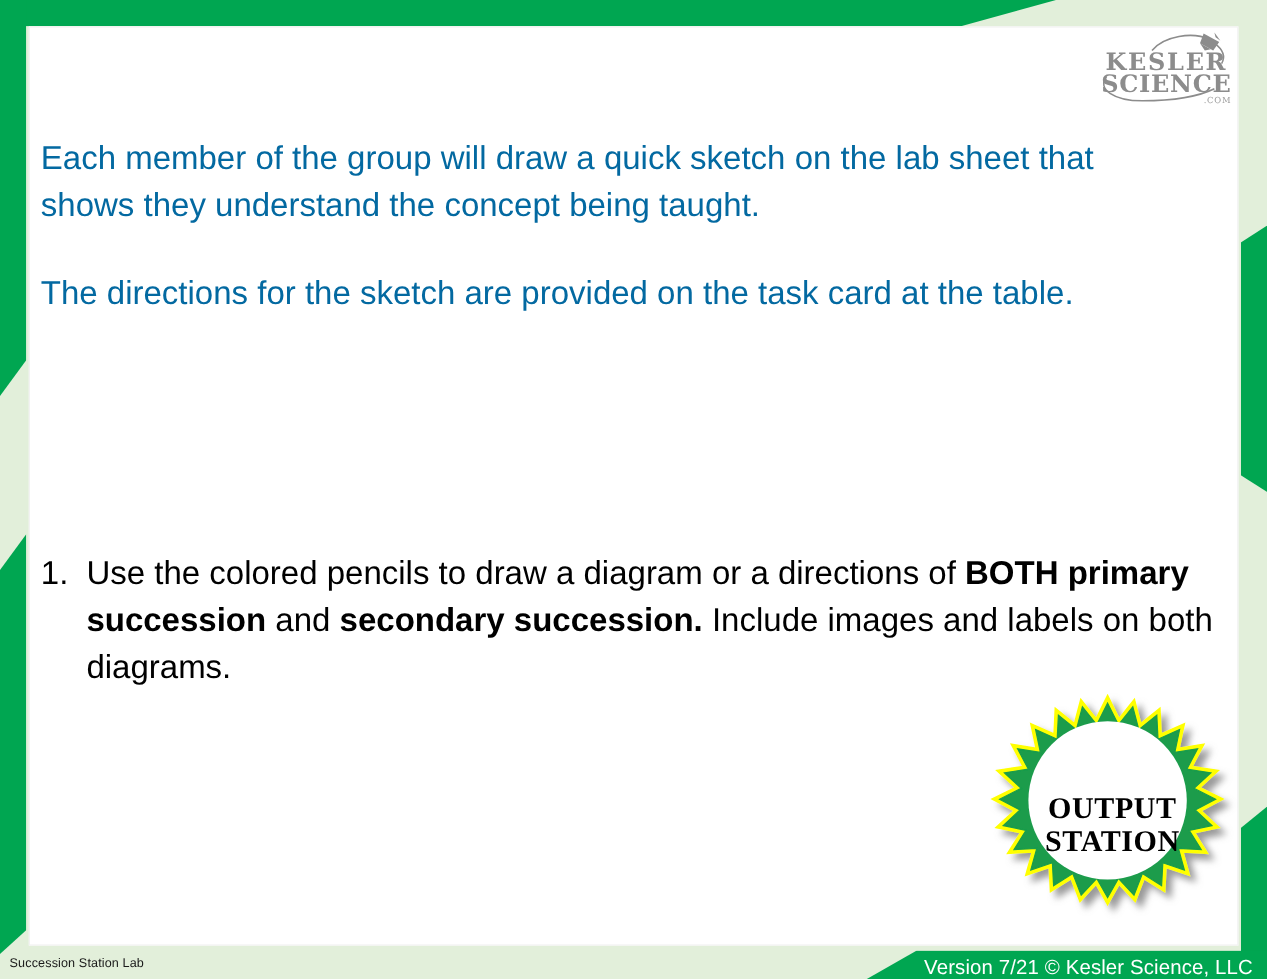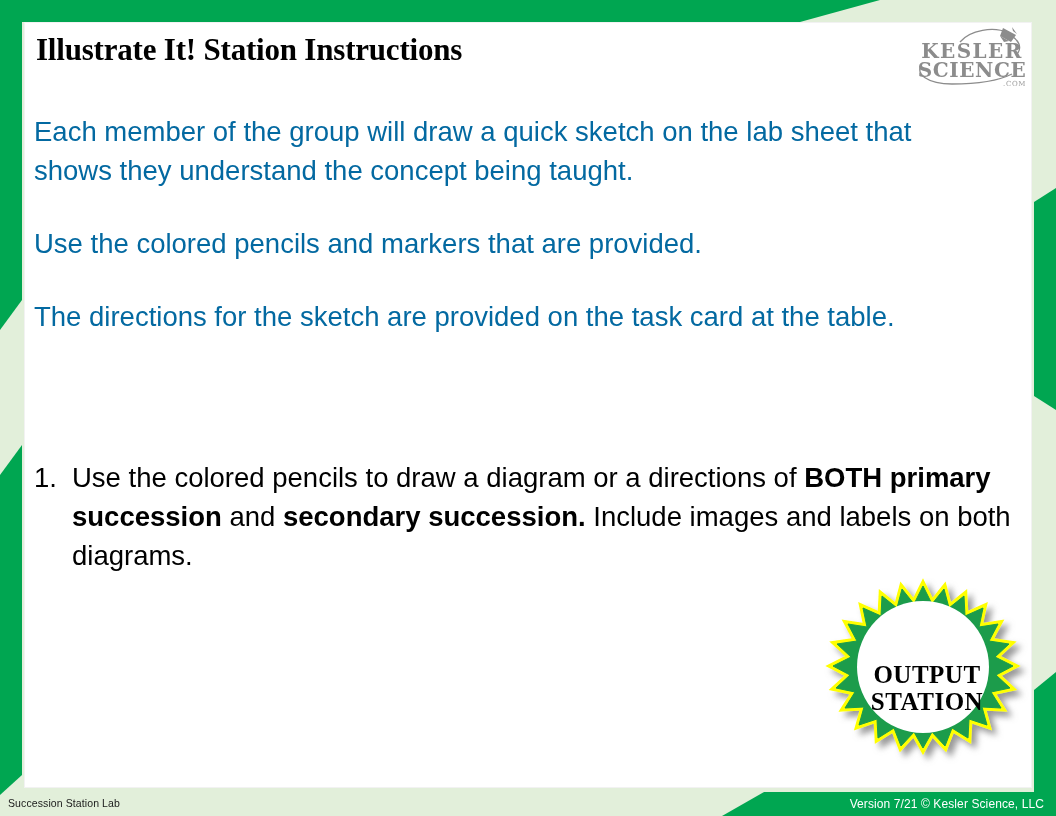--- a/index.html
+++ b/index.html
@@ -171,42 +171,41 @@
     left: 8px;
     top: 797px;
     font-size: 10.5px;
     color: #1a1a1a;
     letter-spacing: 0.1px;
   }
   .footer-right {
     position: absolute;
     right: 12px;
     top: 797px;
-    font-size: 12px;
+    font-size: 17px;
     color: #ffffff;
     letter-spacing: 0.1px;
     white-space: nowrap;
   }
 </style>
 </head>
 <body>
 
 <div id="slide">
 
   <div class="frame-layer frame-pale"></div>
   <div class="frame-layer frame-top-dark"></div>
   <div class="frame-layer frame-left-upper"></div>
   <div class="frame-layer frame-left-lower"></div>
   <div class="frame-layer frame-right-mid"></div>
   <div class="frame-layer frame-right-lower"></div>
   <div class="frame-layer frame-bottom-dark"></div>
 
   <div class="card"></div>
 
-  <div class="title">Illustrate It! Station Instructions</div>
 
   <div class="logo">
     <svg width="128" height="64" viewBox="0 0 128 64" xmlns="http://www.w3.org/2000/svg">
       <g fill="none" stroke="#8c8c8c" stroke-width="1.3">
         <path d="M52 18 C 62 6, 86 2, 100 9"></path>
         <path d="M104 12 C 112 18, 113 24, 110 29"></path>
       </g>
       <g fill="#8c8c8c">
         <path d="M95 4 L108 11 L103 18 L92 12 Z"></path>
         <path d="M92 12 L96 18 L101 17 Z"></path>
@@ -214,21 +213,20 @@
       </g>
       <text x="64" y="34" text-anchor="middle" font-family="'DejaVu Serif', serif" font-weight="bold" font-size="20" letter-spacing="1.4" fill="#8c8c8c">KESLER</text>
       <text x="64" y="53" text-anchor="middle" font-family="'DejaVu Serif', serif" font-weight="bold" font-size="20" letter-spacing="0.6" fill="#8c8c8c">SCIENCE</text>
       <path d="M14 40 C 6 50, 20 60, 44 60 C 70 60, 92 56, 104 50" fill="none" stroke="#8c8c8c" stroke-width="1.3"></path>
       <text x="118" y="62" text-anchor="end" font-family="'DejaVu Serif', serif" font-size="7" letter-spacing="0.6" fill="#9a9a9a">.COM</text>
     </svg>
   </div>
 
   <div class="body-copy">
     <p class="para">Each member of the group will draw a quick sketch on the lab sheet that shows they understand the concept being taught.</p>
-    <p class="para">Use the colored pencils and markers that are provided.</p>
     <p class="para">The directions for the sketch are provided on the task card at the table.</p>
   </div>
 
   <div class="numlist">
     <div class="numrow">
       <span class="marker">1.</span>
       <span class="itemtext"><span>Use the colored pencils to draw a diagram or a directions of </span><b>BOTH primary succession</b><span> and </span><b>secondary succession.</b><span>  Include images and labels on both diagrams.</span></span>
     </div>
   </div>
 

